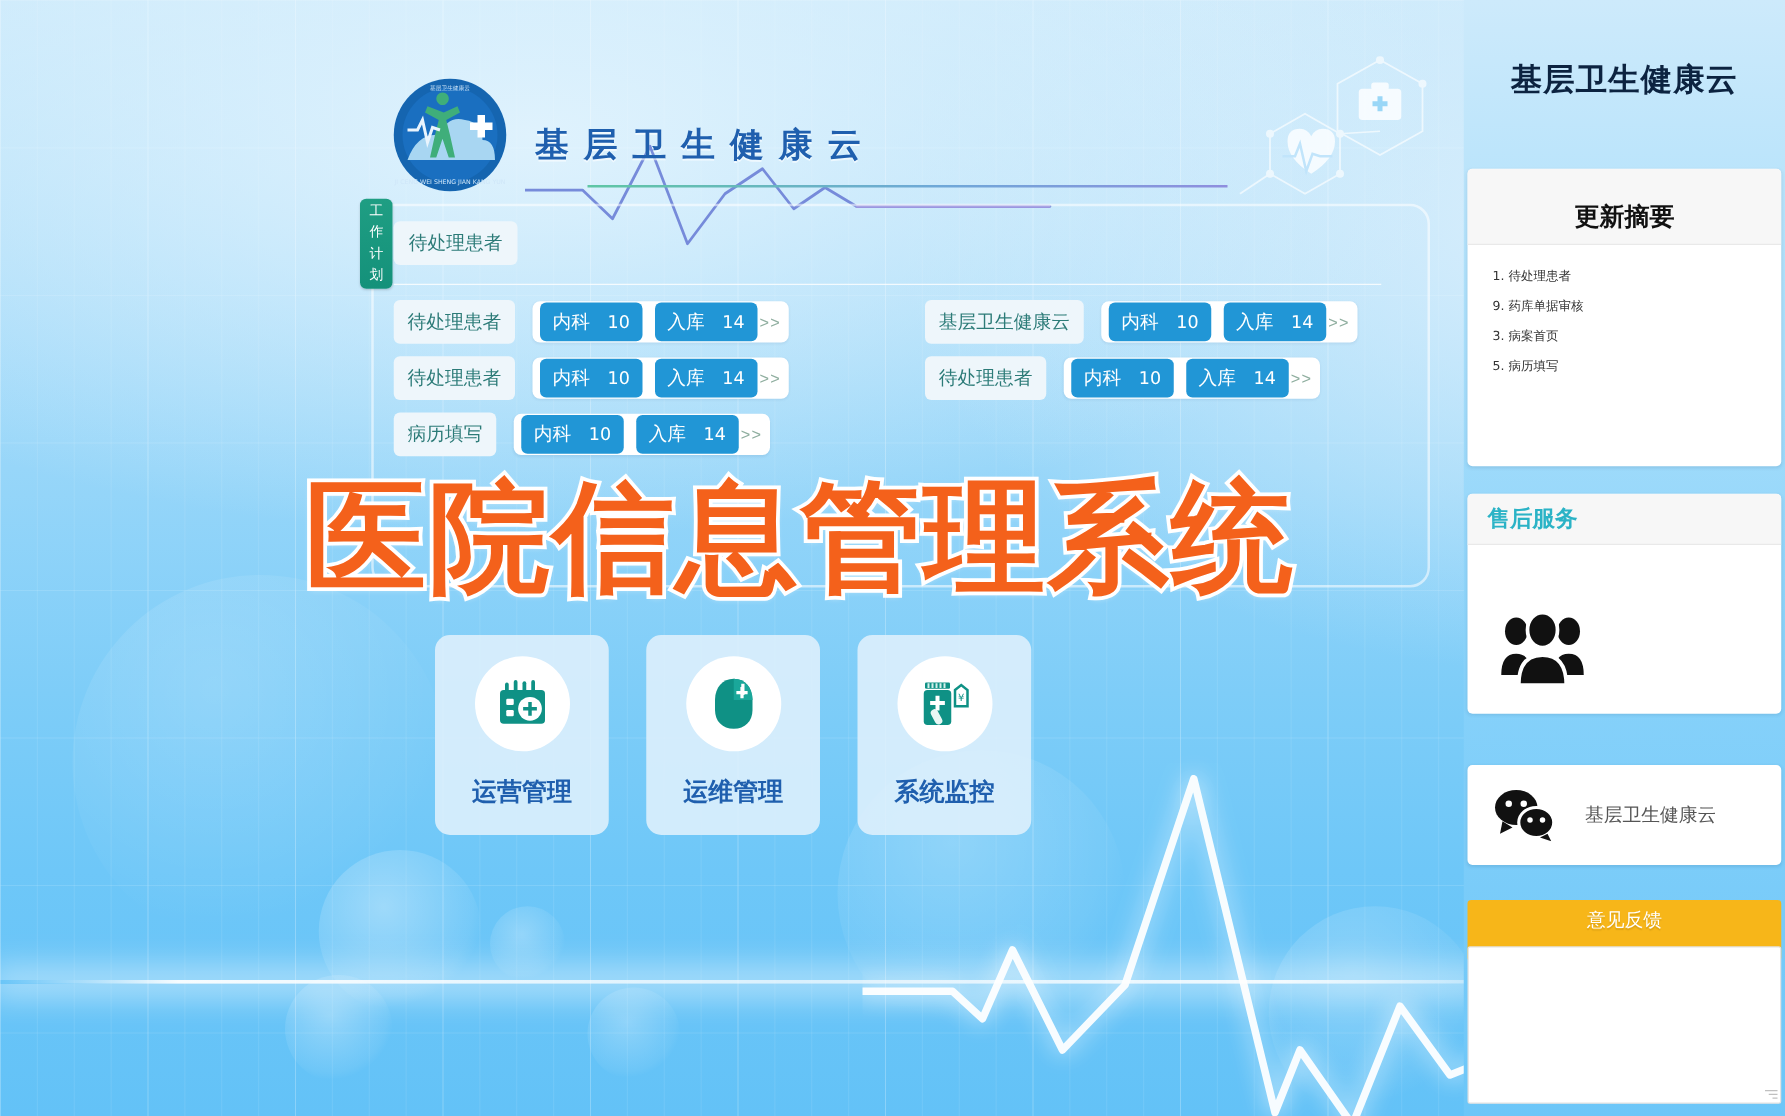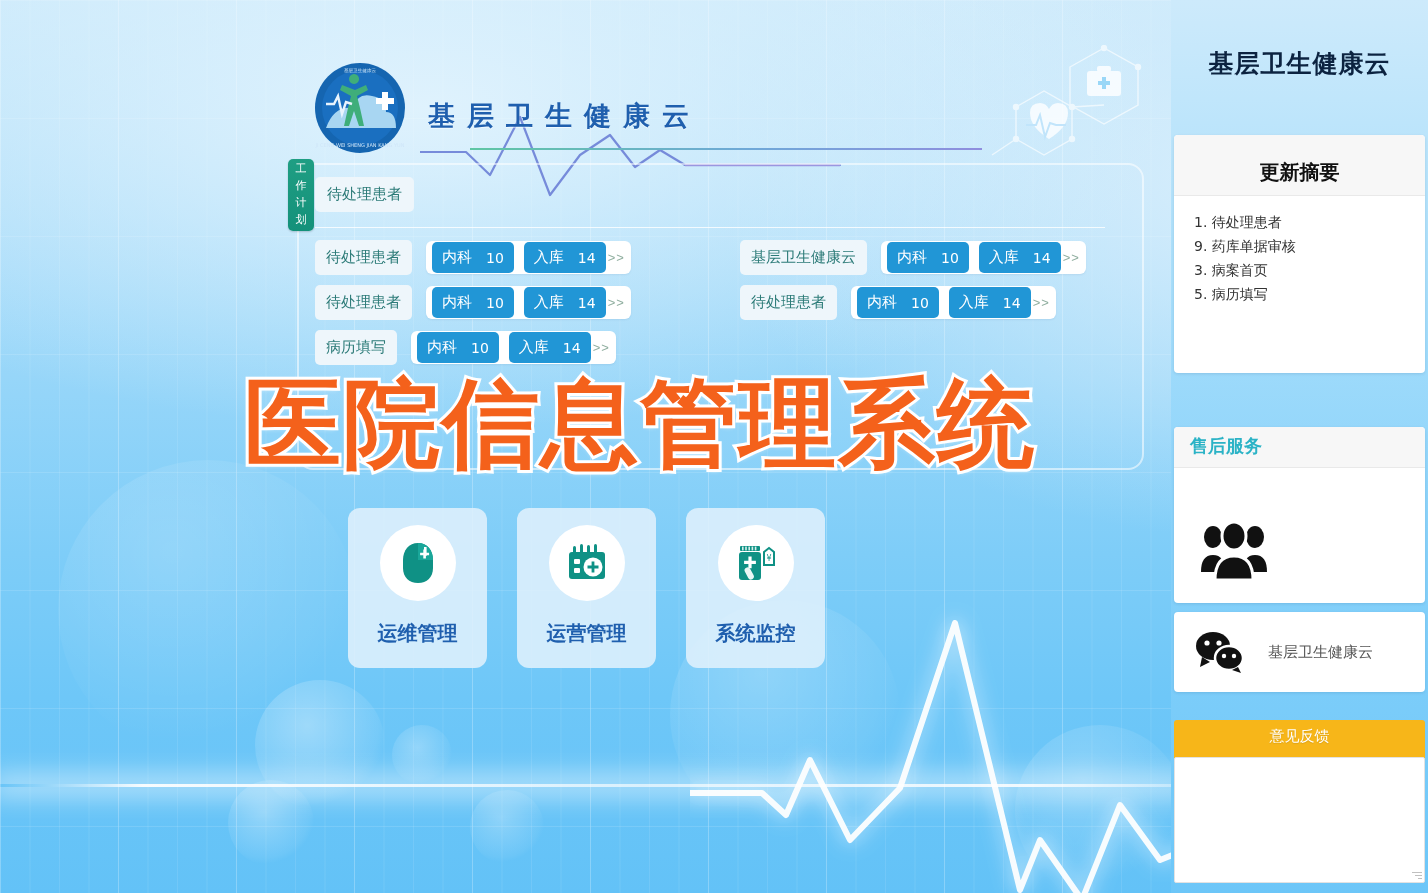--- a/index.html
+++ b/index.html
@@ -108,21 +108,21 @@
   .pill .num{font-size:14px;}
   .more{color:#8fae9f;font-size:13px;letter-spacing:1px;margin-left:-12px;padding-left:14px;}
 
   .col-left{width:425px;}
   .col-right{width:375px;}
 
   
   .maintitle{
     position:absolute;left:200px;top:381px;width:880px;
     text-align:center;
-    font-family:Liberation Mono, monospace;
+    font-family:Liberation Serif, serif;
     font-weight:bold;font-size:97px;line-height:100px;color:#f4611b;
     letter-spacing:2px;
     -webkit-text-stroke:6px #ffffff;
     paint-order:stroke fill;
     text-shadow:0 2px 5px rgba(255,255,255,.55);
   }
 
   
   .cards{position:absolute;left:348px;top:508px;display:flex;gap:30px;}
   .card{
@@ -150,30 +150,30 @@
     font-size:25px;font-weight:bold;color:#0c2340;letter-spacing:1px;
     font-family:"DejaVu Sans","Liberation Sans",sans-serif;
   }
   .panel{
     position:absolute;left:3px;width:251px;background:#fff;border-radius:4px;
     box-shadow:0 1px 3px rgba(10,50,90,.12);overflow:hidden;
   }
   .panel-head{
     background:#f7f7f7;border-bottom:1px solid #e9e9e9;
     text-align:center;font-weight:bold;
-    font-family:Liberation Mono, monospace;
+    font-family:Liberation Serif, serif;
   }
   #p-update{top:135px;height:238px;}
   #p-update .panel-head{height:60px;line-height:78px;font-size:20px;color:#111;}
   .updlist{margin:0;padding:14px 0 0 20px;list-style:none;}
   .updlist li{
-    font-size:14px;color:#333;line-height:24px;
-    font-family:"DejaVu Sans","Liberation Sans",sans-serif;
-  }
-  #p-service{top:395px;height:176px;margin-top:32px;}
+    font-size:10px;color:#333;line-height:24px;
+    font-family:"DejaVu Sans","Liberation Sans",sans-serif;
+  }
+  #p-service{top:395px;height:176px;}
   #p-service .panel-head{
     height:40px;line-height:40px;font-size:18px;color:#2bb3c6;text-align:left;padding-left:16px;
   }
   .svc-body{height:166px;display:flex;align-items:center;padding-left:25px;box-sizing:border-box;}
   #p-wechat{top:612px;height:80px;}
   .wx-body{height:80px;display:flex;align-items:center;padding-left:20px;box-sizing:border-box;gap:22px;}
   .wx-text{font-size:15px;color:#555;font-family:"DejaVu Sans","Liberation Sans",sans-serif;}
   .fb-btn{
     position:absolute;left:3px;top:720px;width:251px;height:49px;
     background:#f7b619;border-radius:3px;color:#fff;font-size:15px;
@@ -361,45 +361,45 @@
     </div>
   </div>
 
   <div class="maintitle">医院信息管理系统</div>
 
   <div class="cards">
 
     <div class="card">
       <div class="card-ic">
         <svg width="46" height="46" viewBox="0 0 46 46">
-          <path d="M23,3 C32,3 38,10 38,20 v8 c0,9 -6,15 -15,15 s-15,-6 -15,-15 v-8 C8,10 14,3 23,3 z" fill="#0f9185"></path>
-          <path d="M23,3 C32,3 38,10 38,20 h-15 z" fill="#1aa79a"></path>
-          <rect x="20" y="13" width="2.6" height="9" fill="#fff" transform="translate(9,-6)"></rect>
-          <path d="M28.3,9.5 h2.6 v3.2 h3.2 v2.6 h-3.2 v3.2 h-2.6 v-3.2 h-3.2 v-2.6 h3.2 z" fill="#ffffff"></path>
-          <rect x="21.6" y="6" width="2.8" height="13" rx="1.2" fill="#0b7d72" opacity=".0"></rect>
-        </svg>
-      </div>
-      <div class="card-lb">运维管理</div>
-    </div>
-
-    <div class="card">
-      <div class="card-ic">
-        <svg width="46" height="46" viewBox="0 0 46 46">
           <rect x="9" y="6" width="3" height="8" rx="1.5" fill="#0f9185"></rect>
           <rect x="16" y="4" width="3" height="10" rx="1.5" fill="#0f9185"></rect>
           <rect x="23" y="5" width="3" height="9" rx="1.5" fill="#0f9185"></rect>
           <rect x="30" y="4" width="3" height="10" rx="1.5" fill="#0f9185"></rect>
           <rect x="5" y="12" width="36" height="27" rx="3" fill="#0f9185"></rect>
           <rect x="10" y="19" width="6" height="5" rx="1" fill="#fff"></rect>
           <rect x="10" y="28" width="6" height="5" rx="1" fill="#fff"></rect>
           <circle cx="29" cy="27" r="9.5" fill="#fff"></circle>
           <path d="M27.6,21.5 h2.8 v4.1 h4.1 v2.8 h-4.1 v4.1 h-2.8 v-4.1 h-4.1 v-2.8 h4.1 z" fill="#0f9185"></path>
         </svg>
       </div>
       <div class="card-lb">运营管理</div>
+    </div>
+
+    <div class="card">
+      <div class="card-ic">
+        <svg width="46" height="46" viewBox="0 0 46 46">
+          <path d="M23,3 C32,3 38,10 38,20 v8 c0,9 -6,15 -15,15 s-15,-6 -15,-15 v-8 C8,10 14,3 23,3 z" fill="#0f9185"></path>
+          <path d="M23,3 C32,3 38,10 38,20 h-15 z" fill="#1aa79a"></path>
+          <rect x="20" y="13" width="2.6" height="9" fill="#fff" transform="translate(9,-6)"></rect>
+          <path d="M28.3,9.5 h2.6 v3.2 h3.2 v2.6 h-3.2 v3.2 h-2.6 v-3.2 h-3.2 v-2.6 h3.2 z" fill="#ffffff"></path>
+          <rect x="21.6" y="6" width="2.8" height="13" rx="1.2" fill="#0b7d72" opacity=".0"></rect>
+        </svg>
+      </div>
+      <div class="card-lb">运维管理</div>
     </div>
 
     <div class="card">
       <div class="card-ic">
         <svg width="46" height="46" viewBox="0 0 46 46">
           <rect x="7" y="6" width="20" height="5" rx="1" fill="#0f9185"></rect>
           <g fill="#d5f0ec">
             <rect x="9" y="6.6" width="1.6" height="3.8"></rect>
             <rect x="12.2" y="6.6" width="1.6" height="3.8"></rect>
             <rect x="15.4" y="6.6" width="1.6" height="3.8"></rect>

